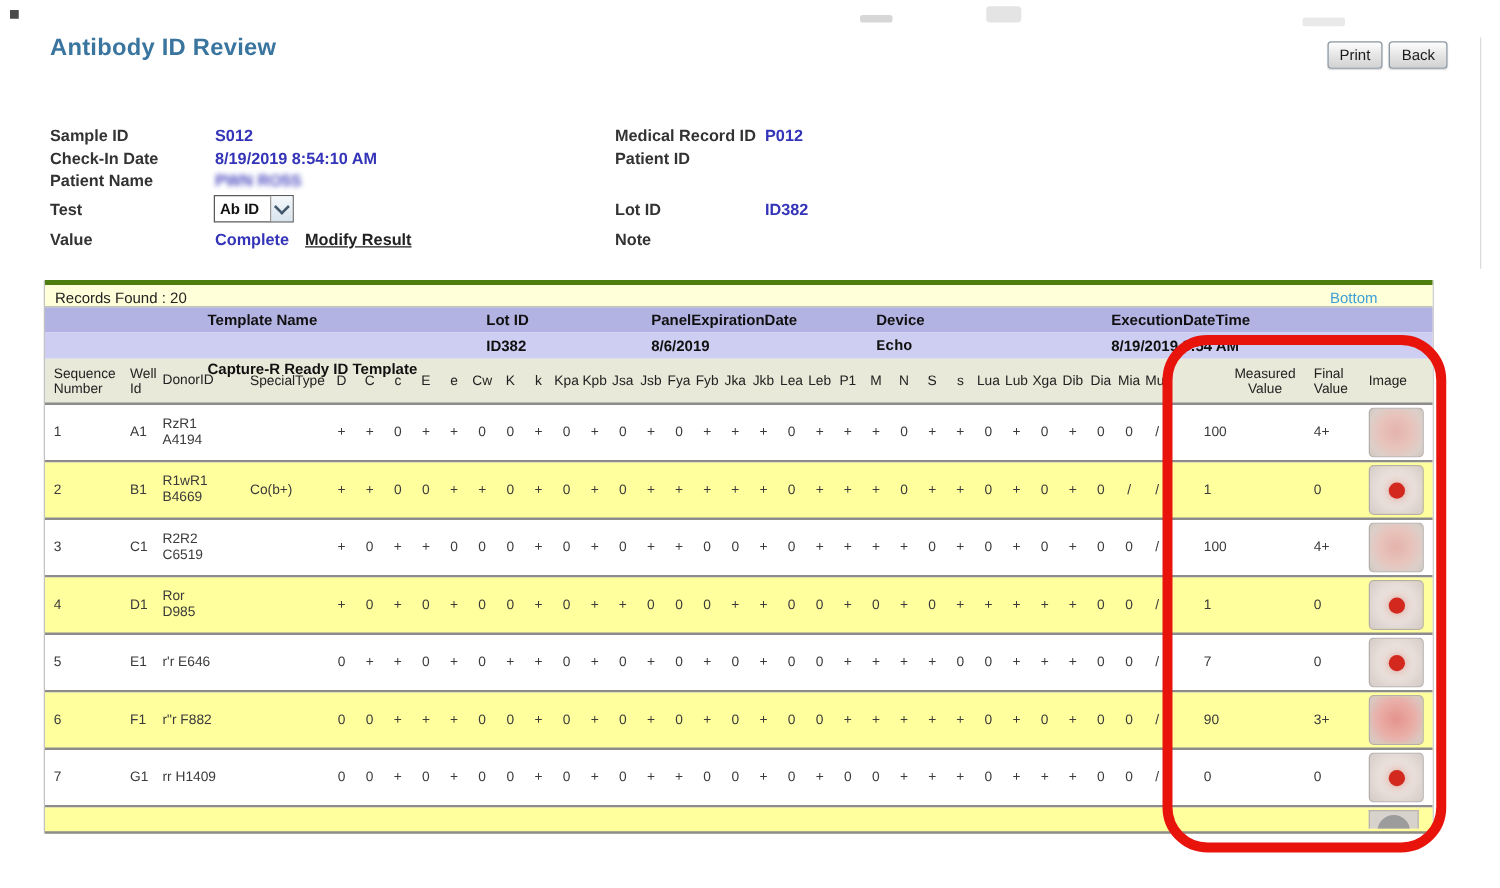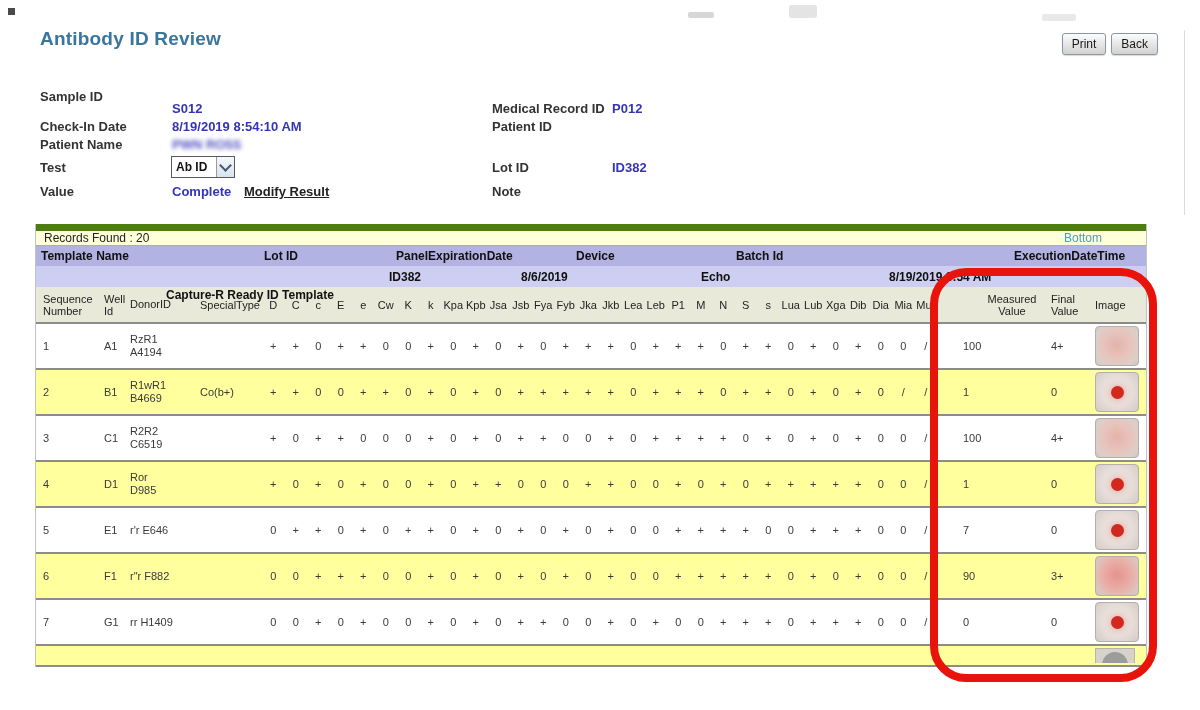--- a/index.html
+++ b/index.html
@@ -34,21 +34,21 @@
           background:#fff;display:flex;align-items:center;cursor:pointer;box-sizing:border-box;}
   .sel-text{flex:1;font-size:12px;color:#111;padding-left:4px;font-weight:bold;}
   .sel-btn{width:17px;height:100%;border-left:1px solid #9a9a9a;
            background:linear-gradient(#f4f8fb,#d8e4ee);display:flex;align-items:center;justify-content:center;}
   .chev{width:7px;height:7px;border-right:2px solid #44586c;border-bottom:2px solid #44586c;
         transform:rotate(45deg);margin-top:-4px;}
 
   
   .grid{position:absolute;left:35px;top:224px;width:1110px;
         border-left:1px solid #c2c2c2;border-right:1px solid #c2c2c2;box-sizing:content-box;}
-  .records-bar{height:22px;background:#ffffd9;border-top:7px solid #4d7c0f;border-bottom:1px solid #aeaeae;
+  .records-bar{height:22px;background:#ffffd9;border-top:4px solid #4d7c0f;border-bottom:1px solid #aeaeae;
                display:flex;align-items:flex-end;font-size:12px;color:#222;box-sizing:border-box;}
   .records-bar .rtext{padding-left:8px;}
   .bottom-link{margin-left:auto;padding-right:44px;color:#3fa0d6;font-size:12px;cursor:pointer;}
 
   .trow{display:flex;align-items:center;font-size:12px;color:#101010;justify-content:center;}
   .trow.thead{height:20px;background:#b2b2e3;font-weight:bold;}
   .trow.tval{height:21px;background:#cecef2;font-weight:bold;}
   .trow .tc{box-sizing:border-box;padding-left:5px;overflow:hidden;white-space:nowrap;}
 
   .phead{display:flex;align-items:center;height:37px;background:#e9e9d9;
@@ -95,21 +95,21 @@
   <div class="art sm3"></div>
   <div class="vline"></div>
 
   <div class="page-title">Antibody ID Review</div>
 
   <div class="toolbar">
     <button class="btn">Print</button>
     <button class="btn">Back</button>
   </div>
 
-  <div class="lbl" style="left:40px;top:89px">Sample ID</div>
+  <div class="lbl" style="left:40px;top:101px">Sample ID</div>
   <div class="val" style="left:172px;top:101px">S012</div>
   <div class="lbl" style="left:40px;top:119px">Check-In Date</div>
   <div class="val" style="left:172px;top:119px">8/19/2019 8:54:10 AM</div>
   <div class="lbl" style="left:40px;top:137px">Patient Name</div>
   <div class="val blur" style="left:172px;top:137px">PWN RO5S</div>
 
   <div class="lbl" style="left:40px;top:160px">Test</div>
   <div class="select">
     <span class="sel-text">Ab ID</span>
     <span class="sel-btn">
@@ -133,28 +133,27 @@
   <div class="grid">
     <div class="records-bar">
       <span class="rtext">Records Found : 20</span>
       <span class="bottom-link">Bottom</span>
     </div>
     <div id="tpl-head" class="trow thead">
         <div class="tc" style="width: 223px;">Template Name</div>
         <div class="tc" style="width: 132px;">Lot ID</div>
         <div class="tc" style="width: 180px;">PanelExpirationDate</div>
         <div class="tc" style="width: 160px;">Device</div>
-        <div class="tc" style="width: 250px;">Batch Id</div>
         <div class="tc" style="width: 165px; padding-left: 33px;">ExecutionDateTime</div>
       </div>
     <div id="tpl-val" class="trow tval">
         <div class="tc" style="width: 223px; margin-top: 36px;">Capture-R Ready ID Template</div>
         <div class="tc" style="width: 132px;">ID382</div>
         <div class="tc" style="width: 180px;">8/6/2019</div>
-        <div class="tc" style="width: 160px;">Echo</div>
+        <div class="tc" style="width: 160px; font-family: Liberation Mono, monospace;">Echo</div>
         <div class="tc" style="width: 165px; padding-left: 33px;">8/19/2019 8:54 AM</div>
       </div>
     <div id="panel-head" class="phead">
         <div class="c seq">
           <div>Sequence</div>
           <div>Number</div>
         </div>
         <div class="c well">
           <div>Well</div>
           <div>Id</div>

